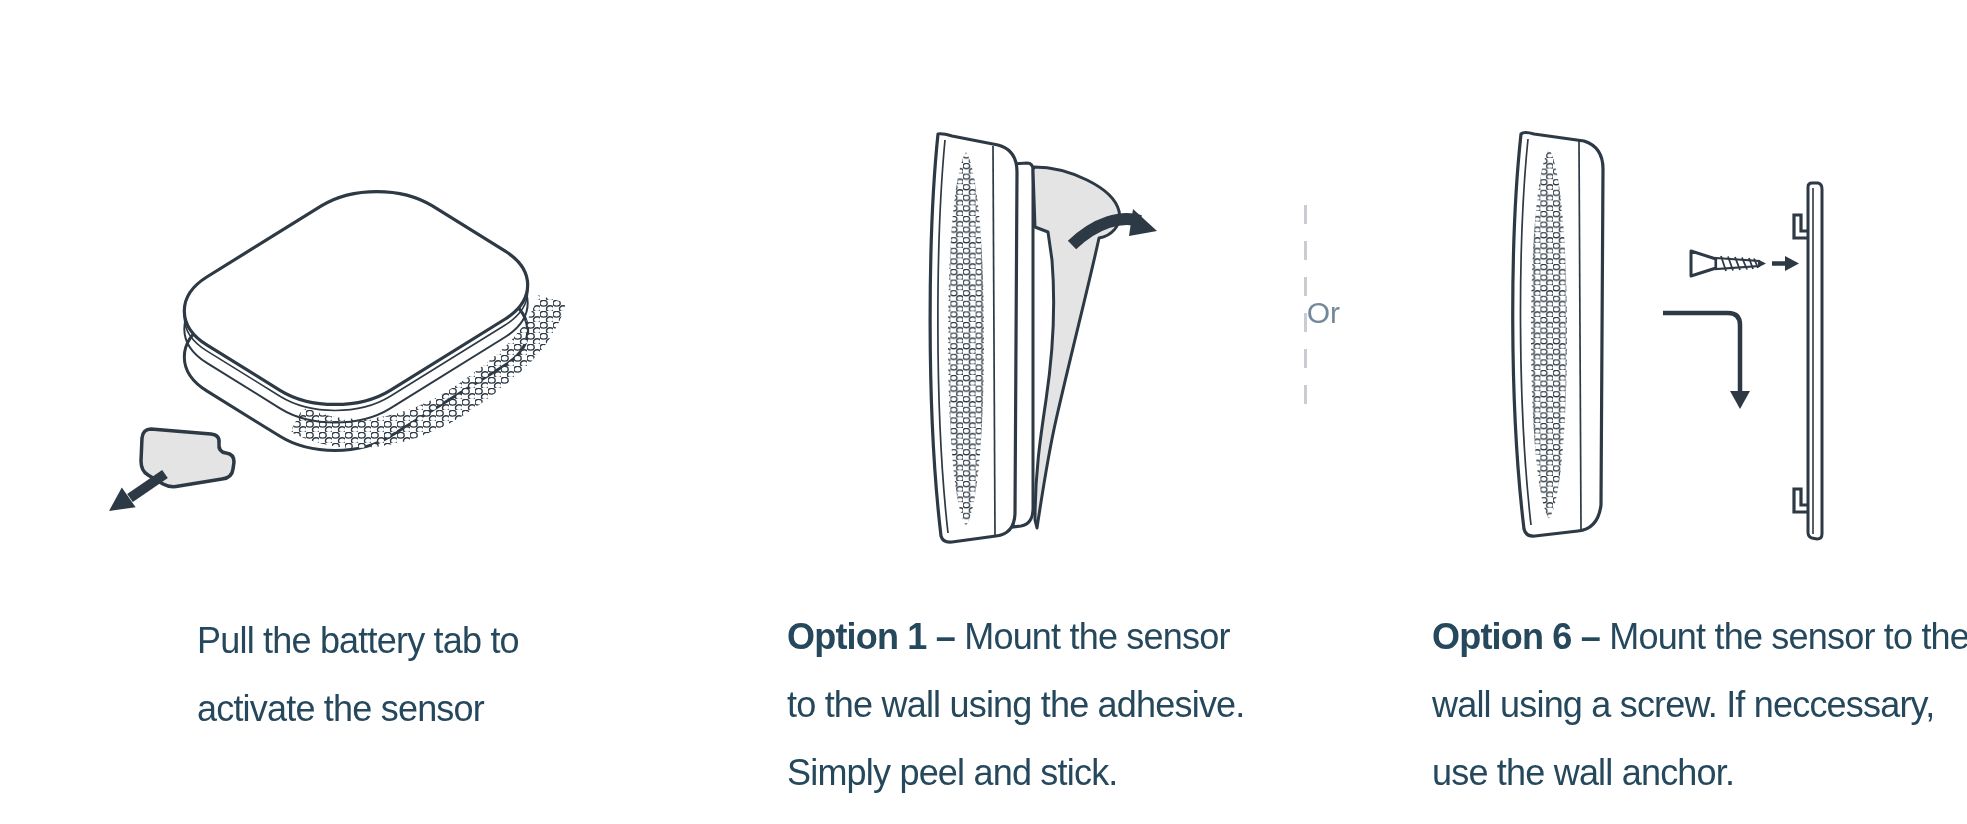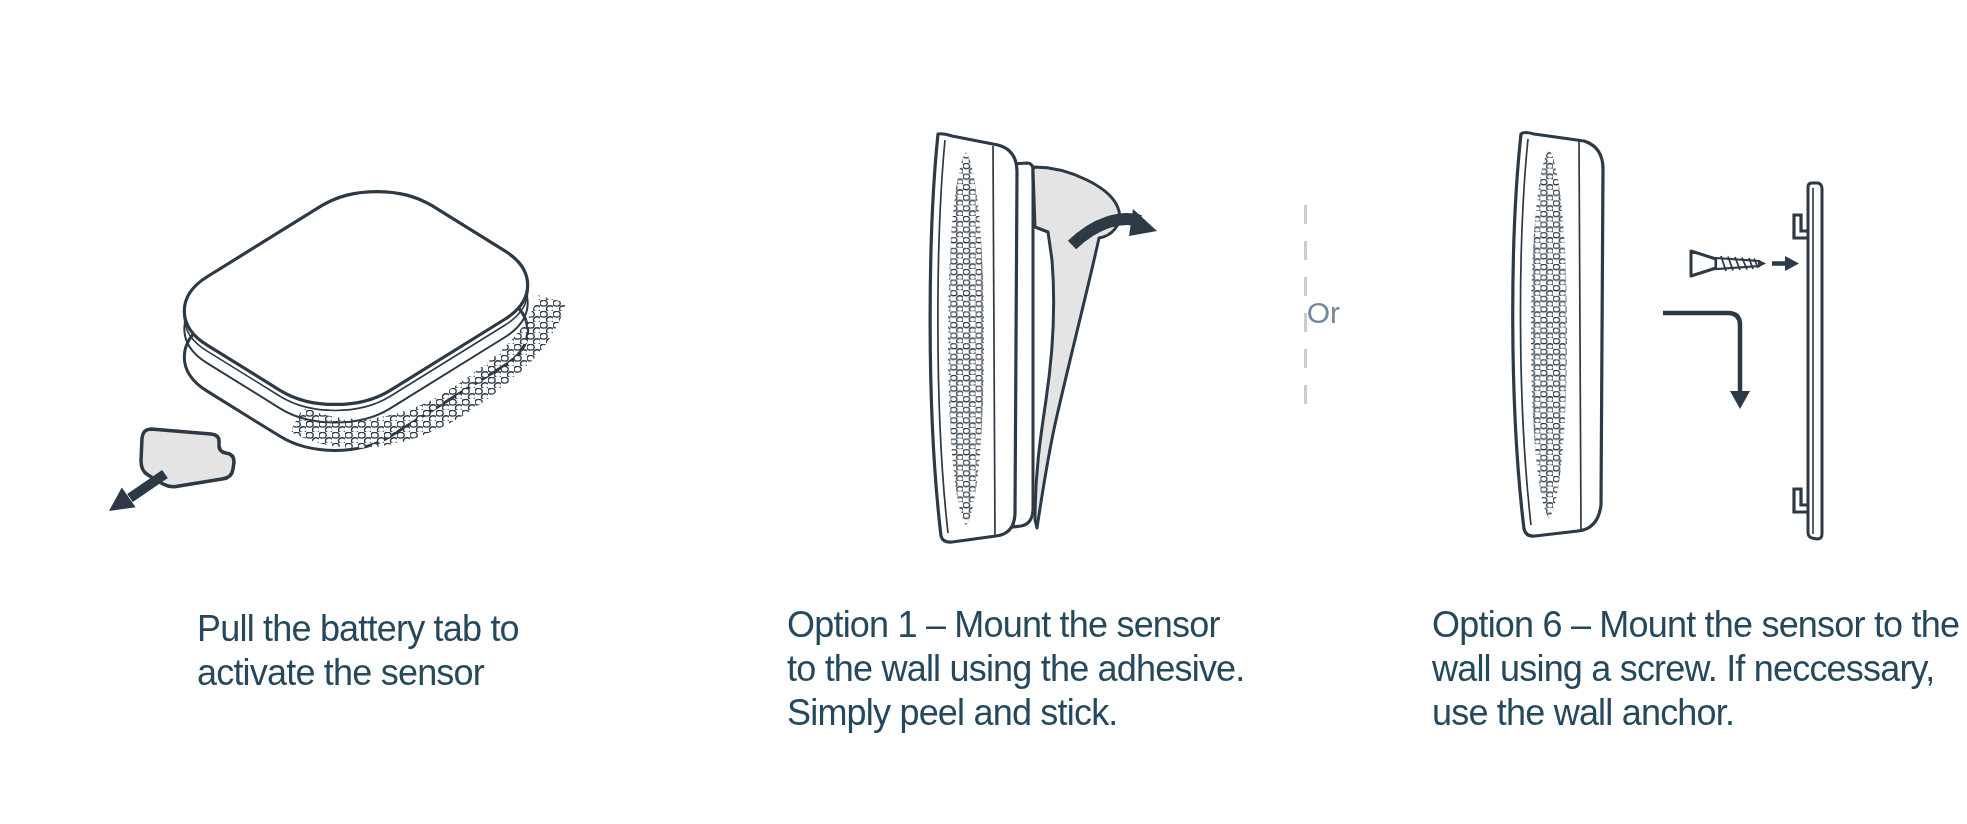--- a/index.html
+++ b/index.html
@@ -8,24 +8,24 @@
     position:relative;width:1967px;height:824px;background:#ffffff;
     overflow:hidden;font-family:"Liberation Sans",sans-serif;
   }
   figure{display:contents;margin:0;}
   .art{position:absolute;}
   .art1{left:85px;top:113px;}
   .art2{left:900px;top:110px;}
   .art3{left:1490px;top:105px;}
   .caption{
     position:absolute;
-    font-size:36px;line-height:44px;font-weight:400;
+    font-size:36px;line-height:68px;font-weight:400;
     letter-spacing:-0.8px;color:#26485d;white-space:pre-line;
   }
-  .caption b{font-weight:400;}
+  .caption b{font-weight:700;}
   .cap1{left:197px;top:607px;width:430px;}
   .cap2{left:787px;top:603px;width:530px;}
   .cap3{left:1432px;top:603px;width:545px;}
   .divider{
     position:absolute;left:1304px;top:48px;width:36px;height:527px;
     display:flex;flex-direction:row;align-items:center;
   }
   .dash{
     width:3px;
     background:repeating-linear-gradient(180deg,#c9cdd1 0 19px,transparent 19px 36px);

